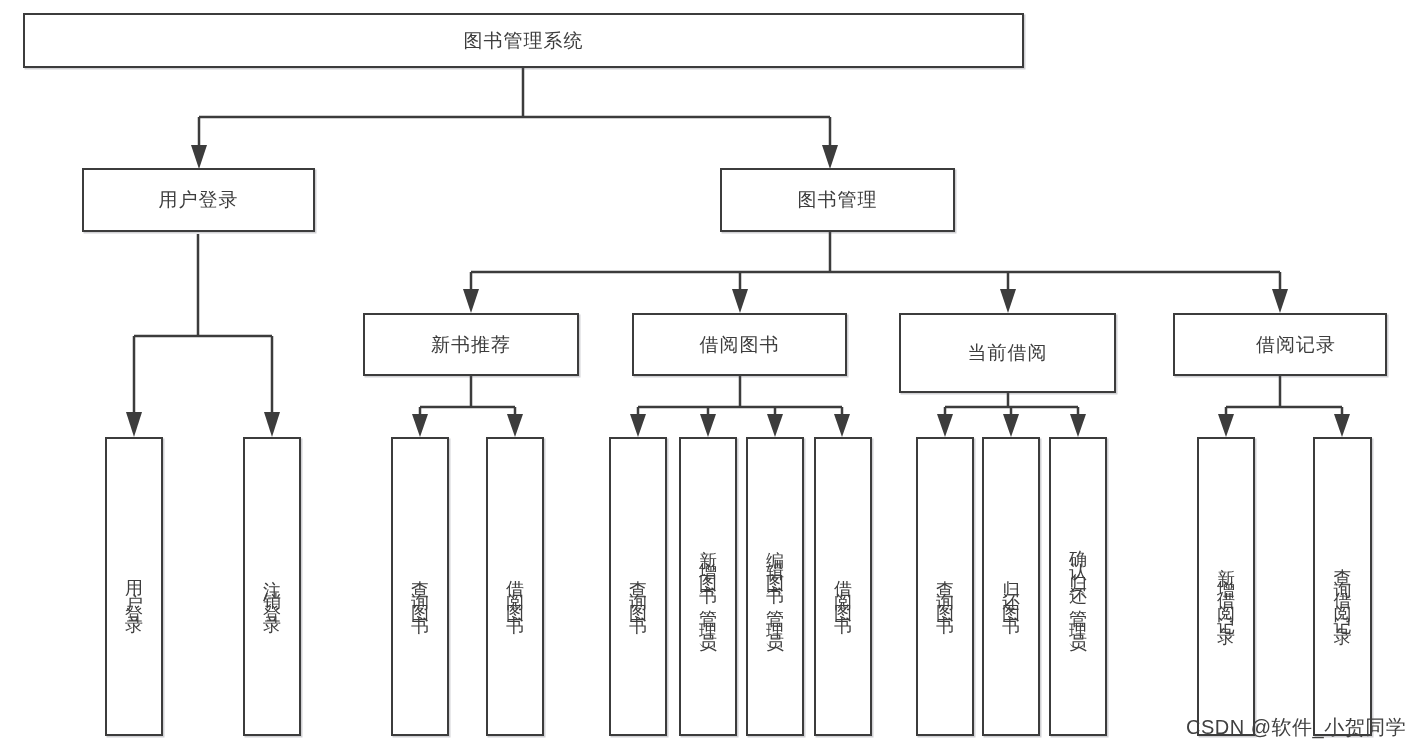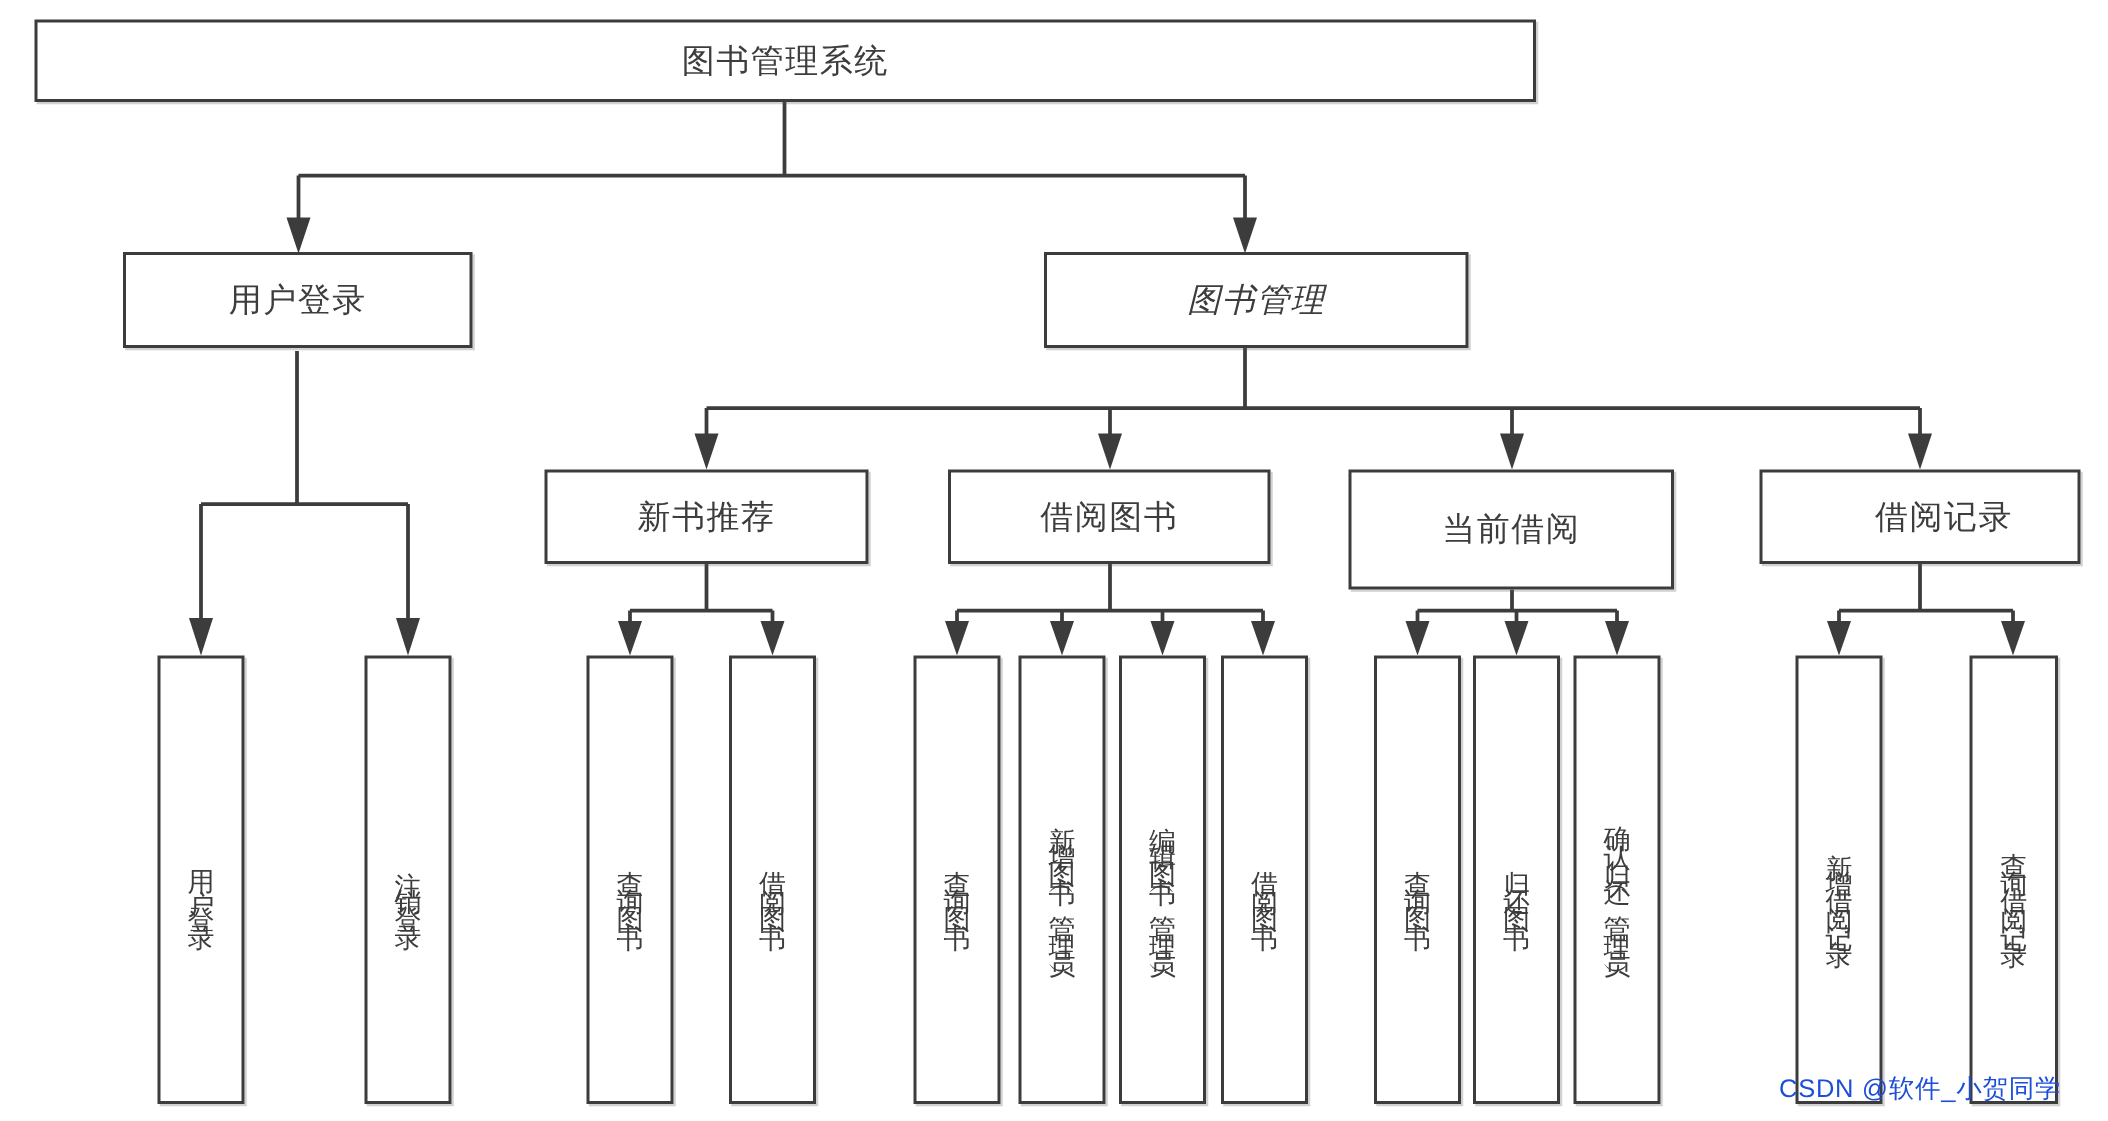--- a/index.html
+++ b/index.html
@@ -15,37 +15,37 @@
     position:absolute;
     box-sizing:border-box;
     border:2.5px solid #3c3c3c;
     background:#ffffff;
     display:flex;align-items:center;justify-content:center;
     color:#3d3d3d;
     z-index:2;
     box-shadow:1.5px 1.5px 0 rgba(90,90,100,0.28);
   }
   .node.h{
-    font-size:22px;
+    font-size:19px;
     letter-spacing:1px;
     white-space:nowrap;
   }
   .node.v{
     font-size:18px;
     writing-mode:vertical-rl;
     text-orientation:mixed;
     letter-spacing:12px;
     line-height:1;
     padding-top:6px;
   }
   #watermark{
     position:absolute;
     left:1186px;top:714px;
-    font-size:17px;
-    color:#1d4ed8;
+    font-size:20px;
+    color:#404040;
     letter-spacing:0.5px;
     white-space:nowrap;
     z-index:3;
   }
 </style>
 </head>
 <body>
 
 <div id="canvas">
 
@@ -92,21 +92,21 @@
       <polygon points="1070,414 1086,414 1078,437"></polygon>
 
       <polygon points="1218,414 1234,414 1226,437"></polygon>
       <polygon points="1334,414 1350,414 1342,437"></polygon>
     </g>
   </svg>
 
   <div class="node h" style="left:23px;top:13px;width:1001px;height:55px;">图书管理系统</div>
 
   <div class="node h" style="left:82px;top:168px;width:233px;height:64px;">用户登录</div>
-  <div class="node h" style="left:696px;top:168px;width:283px;height:64px;font-style:italic;">图书管理</div>
+  <div class="node h" style="left:720px;top:168px;width:235px;height:64px;">图书管理</div>
 
   <div class="node h" style="left:363px;top:313px;width:216px;height:63px;">新书推荐</div>
   <div class="node h" style="left:632px;top:313px;width:215px;height:63px;">借阅图书</div>
   <div class="node h" style="left:899px;top:313px;width:217px;height:80px;">当前借阅</div>
   <div class="node h" style="left:1173px;top:313px;width:214px;height:63px;padding-left:32px;">借阅记录</div>
 
   <div class="node v" style="left:105px;top:437px;width:58px;height:299px;">用户登录</div>
   <div class="node v" style="left:243px;top:437px;width:58px;height:299px;">注销登录</div>
 
   <div class="node v" style="left:391px;top:437px;width:58px;height:299px;">查询图书</div>

